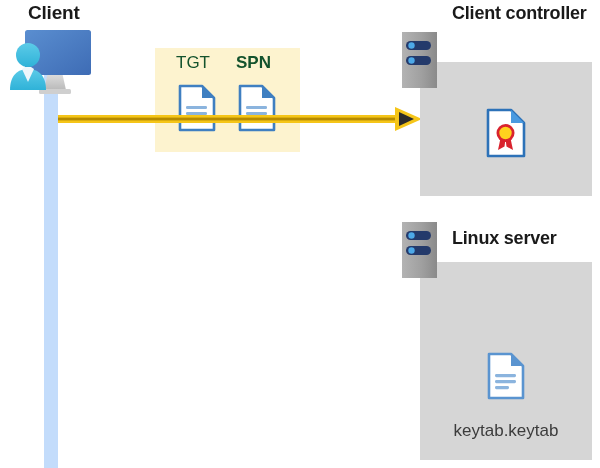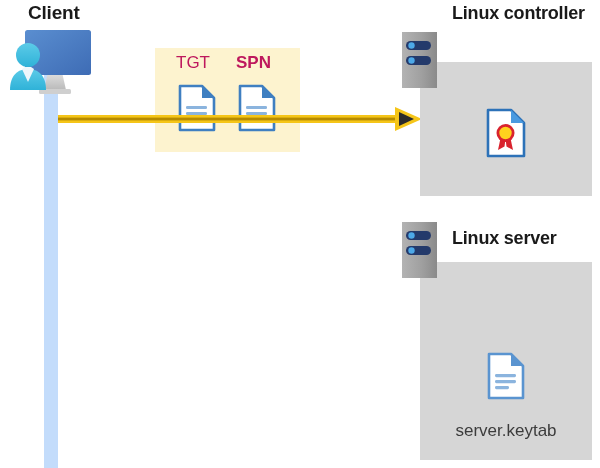--- a/index.html
+++ b/index.html
@@ -69,21 +69,21 @@
     left: 155px;
     top: 48px;
     width: 145px;
     height: 104px;
     background: #fdf3cf;
   }
   .ticket-label {
     position: absolute;
     top: 53px;
     font-size: 17px;
-    color: #be185d;
+    color: #14532d;
     font-family: "Liberation Sans", sans-serif;
   }
   #tgt-label { left: 176px; }
   #spn-label { left: 236px; font-weight: bold; }
 
   #tgt-doc { left: 178px; top: 84px; width: 38px; height: 48px; }
   #spn-doc { left: 238px; top: 84px; width: 38px; height: 48px; }
 
   
   #flow-arrow { left: 58px; top: 106px; width: 365px; height: 26px; }
@@ -182,21 +182,21 @@
       <rect x="0" y="11.6" width="345" height="2.8" fill="#b58a00"></rect>
 
       <path d="M337 1 L364 13 L337 25 Z" fill="#f5c518"></path>
 
       <path d="M341 6 L356 13 L341 20 Z" fill="#2b2b2b"></path>
     </svg>
   </div>
 
   <div class="abs panel" id="domain-panel"></div>
 
-  <div class="abs title" id="domain-title">Linux controller</div>
+  <div class="abs title" id="domain-title">Client controller</div>
 
   <div class="abs" id="domain-server">
     <svg width="35" height="56" viewBox="0 0 35 56" xmlns="http://www.w3.org/2000/svg">
       <defs>
         <linearGradient id="srvGrad1" x1="0" y1="0" x2="1" y2="0">
           <stop offset="0%" stop-color="#b3b3b3"></stop>
           <stop offset="55%" stop-color="#a0a0a0"></stop>
           <stop offset="100%" stop-color="#8a8a8a"></stop>
         </linearGradient>
       </defs>
@@ -246,15 +246,15 @@
   <div class="abs" id="keytab-doc">
     <svg width="38" height="48" viewBox="0 0 38 48" xmlns="http://www.w3.org/2000/svg">
       <path d="M2 2 H24 L36 14 V46 H2 Z" fill="#ffffff" stroke="#5a94d0" stroke-width="2.6" stroke-linejoin="round"></path>
       <path d="M24 2 L36 14 H24 Z" fill="#5a94d0"></path>
       <rect x="8" y="22" width="21" height="3.2" rx="1.4" fill="#8bb4de"></rect>
       <rect x="8" y="28" width="21" height="3.2" rx="1.4" fill="#8bb4de"></rect>
       <rect x="8" y="34" width="14" height="3.2" rx="1.4" fill="#8bb4de"></rect>
     </svg>
   </div>
 
-  <div class="abs" id="keytab-label">server.keytab</div>
+  <div class="abs" id="keytab-label">keytab.keytab</div>
 
 </div>
 
 </body></html>

